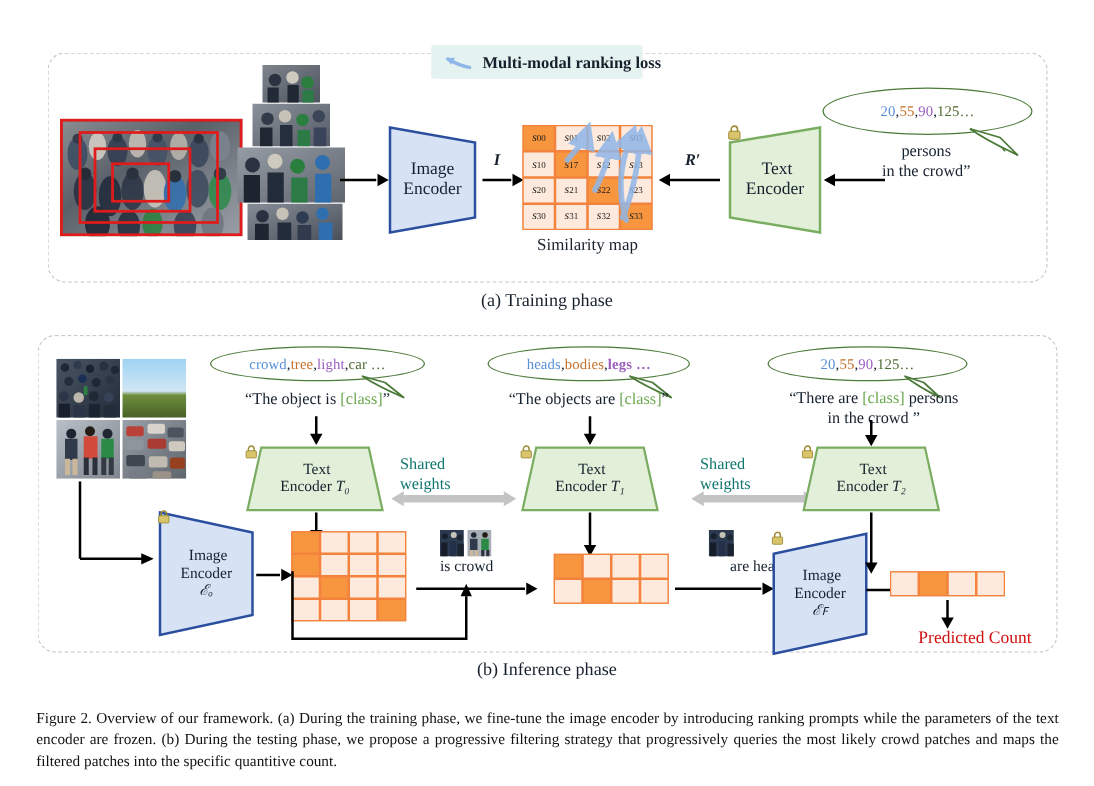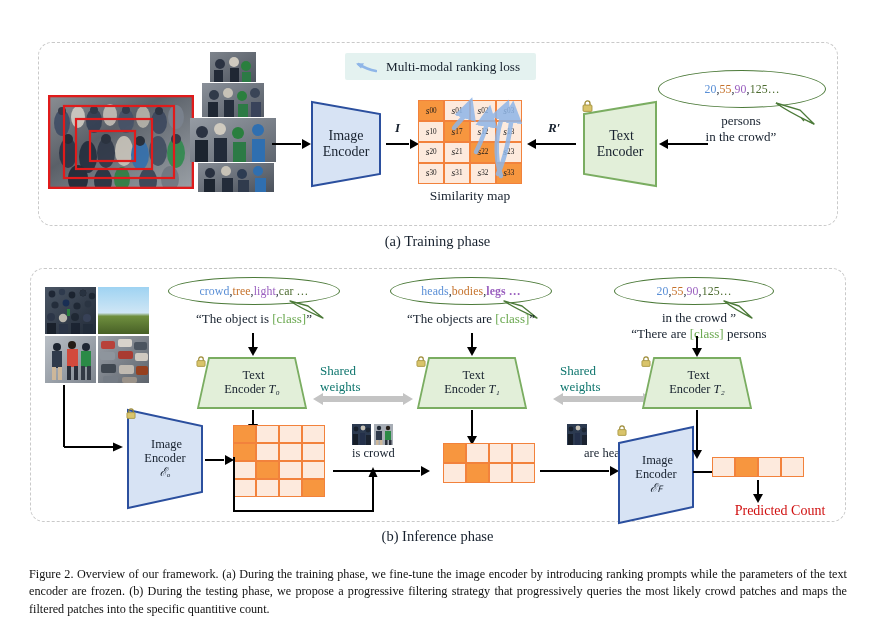--- a/index.html
+++ b/index.html
@@ -337,21 +337,21 @@
     <path d="M2,2 L40,23 L22,10 L30,20" fill="none" stroke="#4c7a39" stroke-width="1.4" stroke-linejoin="round"></path>
     <path d="M2,2 C16,12 30,18 40,23 L26,9 Z" fill="#fff" stroke="#4c7a39" stroke-width="1.4"></path>
   </svg>
 </div>
 
 <div class="prompt" style="left:648px; top:113px; width:186px;">
   <div>persons</div>
   <div>in the crowd”</div>
 </div>
 
-<div id="ranking-loss-box" style="left:345px; top:53px; width:191px; height:27px;">
+<div id="ranking-loss-box" style="left:345px; top:36px; width:169px; height:27px;font-weight:bold;">
   <span style="display:flex;align-items:center;">
     <svg width="22" height="14" viewBox="0 0 22 14">
       <path d="M21,11 C15,10 8,7 3.5,4.2" fill="none" stroke="#8fb6e8" stroke-width="2.6" stroke-linecap="round"></path>
       <path d="M1,3.4 L9,3.2 L6,8.6 Z" fill="#8fb6e8"></path>
     </svg>
   </span>
   <span class="lbl">Multi-modal ranking loss</span>
 </div>
 
 <div class="phase-label" id="training-phase-label">(a) Training phase</div>
@@ -679,22 +679,22 @@
       <span style="color: rgb(23, 33, 46);">, </span>
       <span style="color: rgb(154, 95, 191);">90</span>
       <span style="color: rgb(23, 33, 46);">, </span>
       <span style="color: rgb(76, 107, 47);">125…</span>
     </div>
   <svg class="tail" style="left:108px; top:22px;" width="40" height="22" viewBox="0 0 40 22">
     <path d="M2,2 C12,10 22,15 30,19 L17,7 Z" fill="#fff" stroke="#4c7a39" stroke-width="1.4" stroke-linejoin="round"></path>
   </svg>
 </div>
 <div class="prompt" style="left:604px; top:310px; width:190px;">
+  <div><span>“There are </span><span class="cls">[class]</span><span> persons</span></div>
   <div>in the crowd ”</div>
-  <div><span>“There are </span><span class="cls">[class]</span><span> persons</span></div>
 </div>
 <div class="arrow-v" style="left:691px; top:336px; width:12px; height:20px;">
   <div class="shaft" style="height:13px;"></div>
     <div class="head"></div>
 </div>
 
 <div class="trapz-wrap" id="inf-text-encoder-2" style="left:641px; top:356px; width:112px; height:54px;">
   <svg width="112" height="54" viewBox="0 0 112 54">
     <polygon points="13,2 99,2 110,52 2,52" fill="#e2efd9" stroke="#7aad61" stroke-width="1.8"></polygon>
   </svg>

